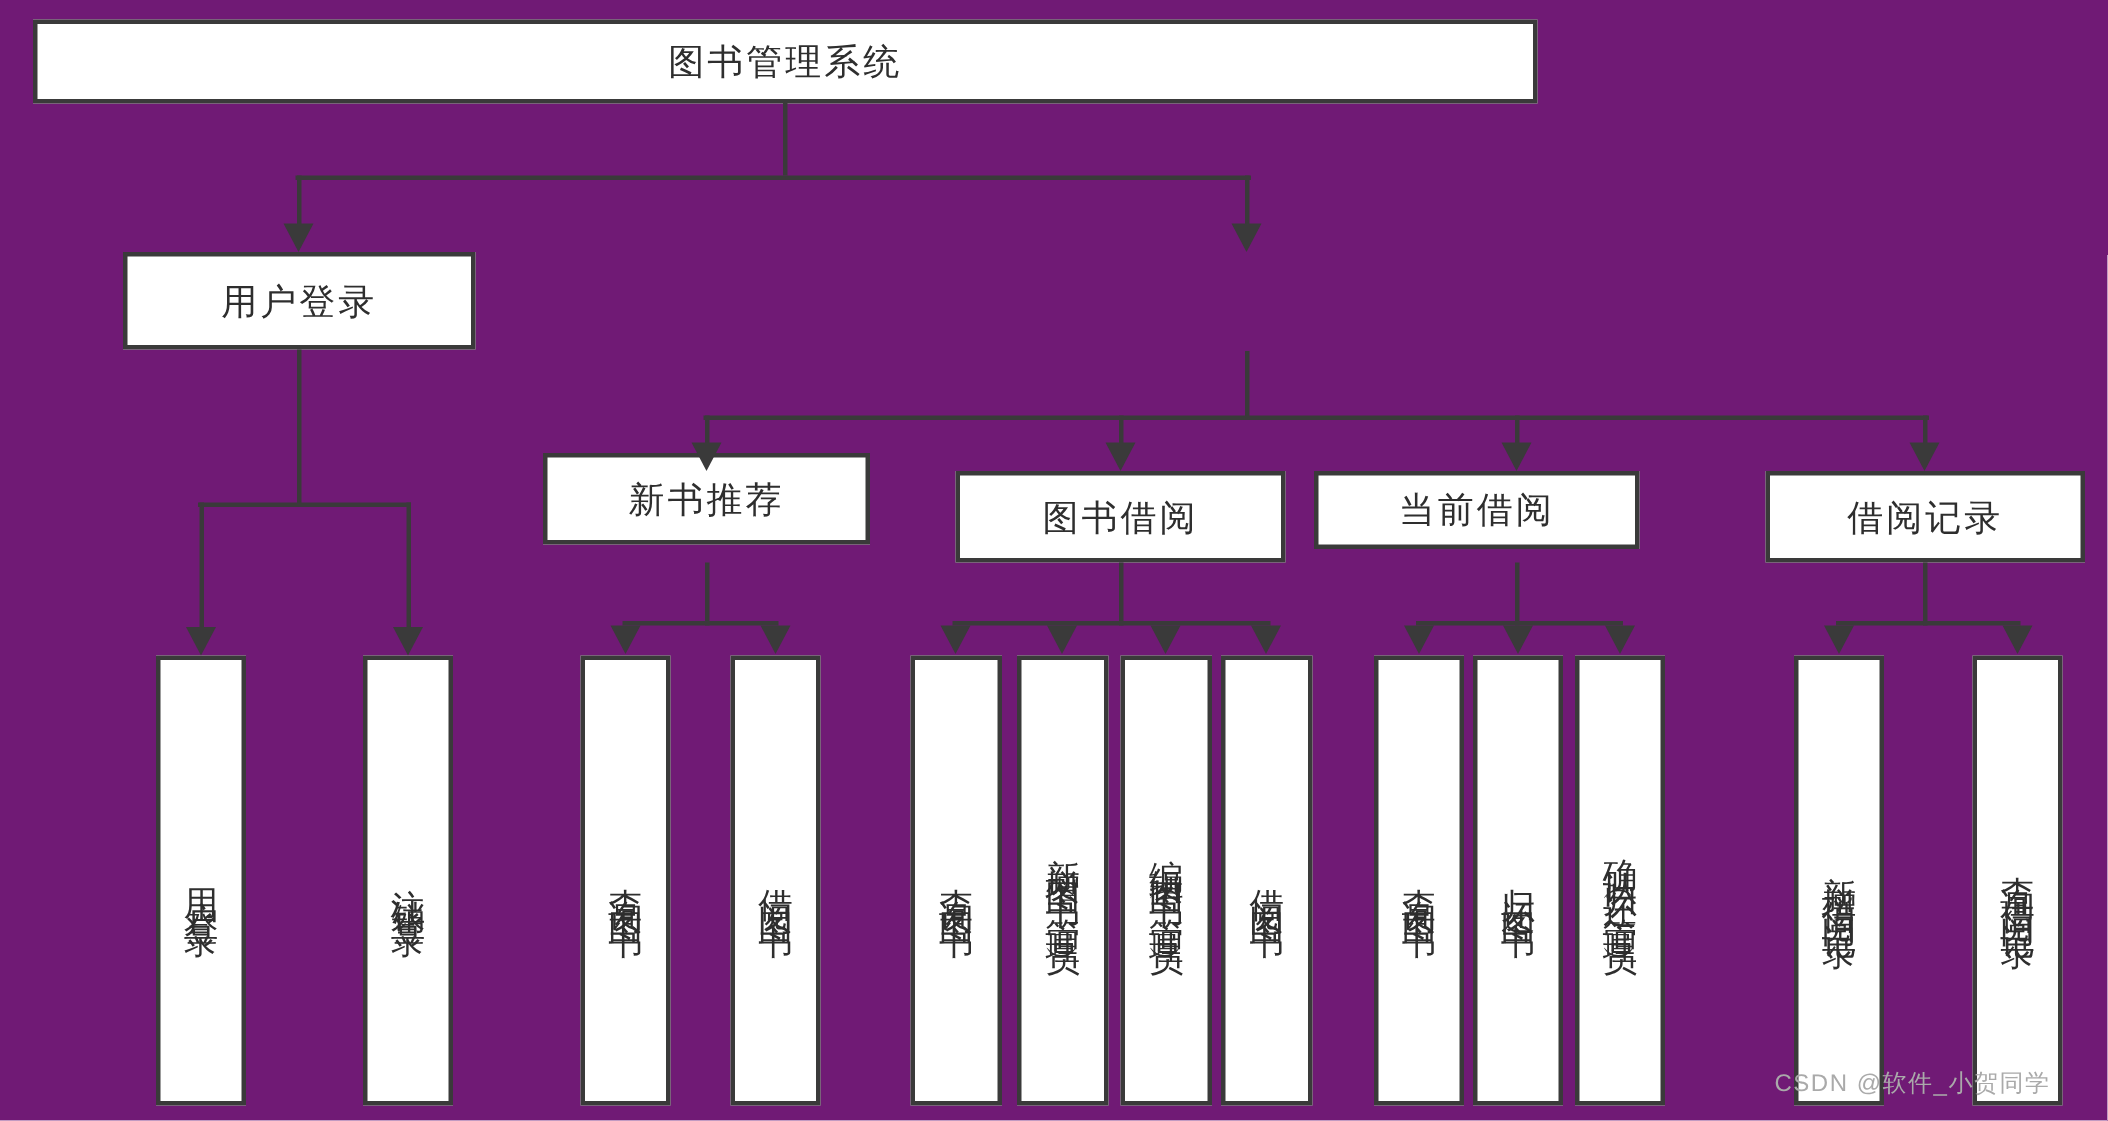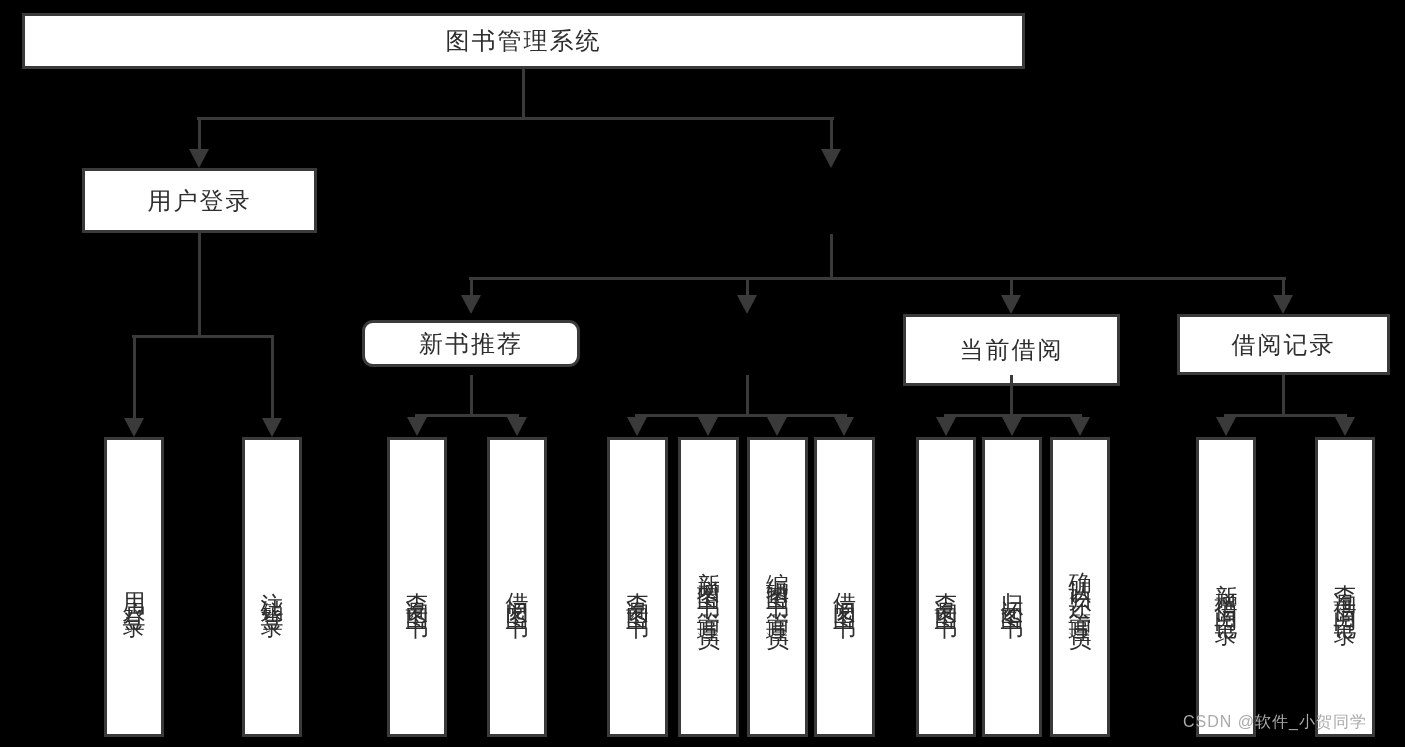--- a/index.html
+++ b/index.html
@@ -3,21 +3,21 @@
 <meta charset="utf-8">
 <style>
   * { box-sizing: border-box; }
   html, body { margin: 0; padding: 0; background: #ffffff; }
   body { font-family: "Liberation Sans", sans-serif; }
 
   .canvas {
     position: relative;
     width: 1405px;
     height: 747px;
-    background: #000000;
+    background: #701a75;
     overflow: hidden;
   }
 
   .node {
     position: absolute;
     background: #ffffff;
     border: 3px solid #3a3a3a;
     display: flex;
     align-items: center;
     justify-content: center;
@@ -61,24 +61,25 @@
 </head>
 <body>
 
 <div class="canvas">
 
   <div class="node" style="left:22px; top:13px; width:1003px; height:56px;">图书管理系统</div>
 
   <div class="node" style="left:82px; top:168px; width:235px; height:65px;">用户登录</div>
 
 
-  <div class="node" style="left:362px; top:320px; width:218px; height:47px;border-radius:11px;">新书推荐</div>
+  <div class="node" style="left:362px; top:302px; width:218px; height:61px;">新书推荐</div>
 
+  <div class="node" style="left:637px; top:314px; width:220px; height:61px;">图书借阅</div>
 
-  <div class="node" style="left:903px; top:314px; width:217px; height:72px;">当前借阅</div>
+  <div class="node" style="left:876px; top:314px; width:217px; height:52px;">当前借阅</div>
 
   <div class="node" style="left:1177px; top:314px; width:213px; height:61px;">借阅记录</div>
 
   <div class="node leaf" style="left:104px; top:437px; width:60px; height:300px;">用户登录</div>
   <div class="node leaf" style="left:242px; top:437px; width:60px; height:300px;">注销登录</div>
 
   <div class="node leaf" style="left:387px; top:437px; width:60px; height:300px;">查询图书</div>
   <div class="node leaf" style="left:487px; top:437px; width:60px; height:300px;">借阅图书</div>
 
   <div class="node leaf" style="left:607px; top:437px; width:61px; height:300px;">查询图书</div>

